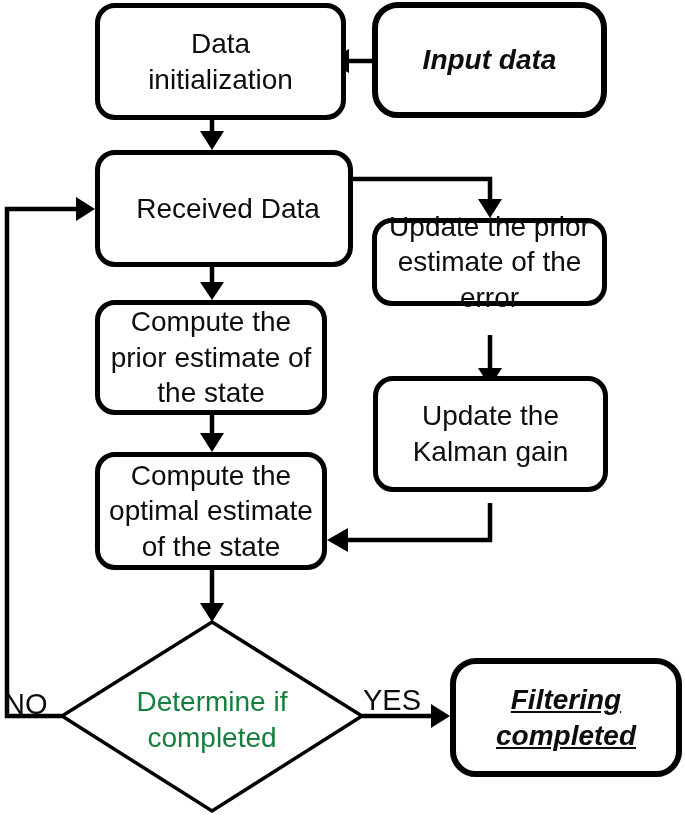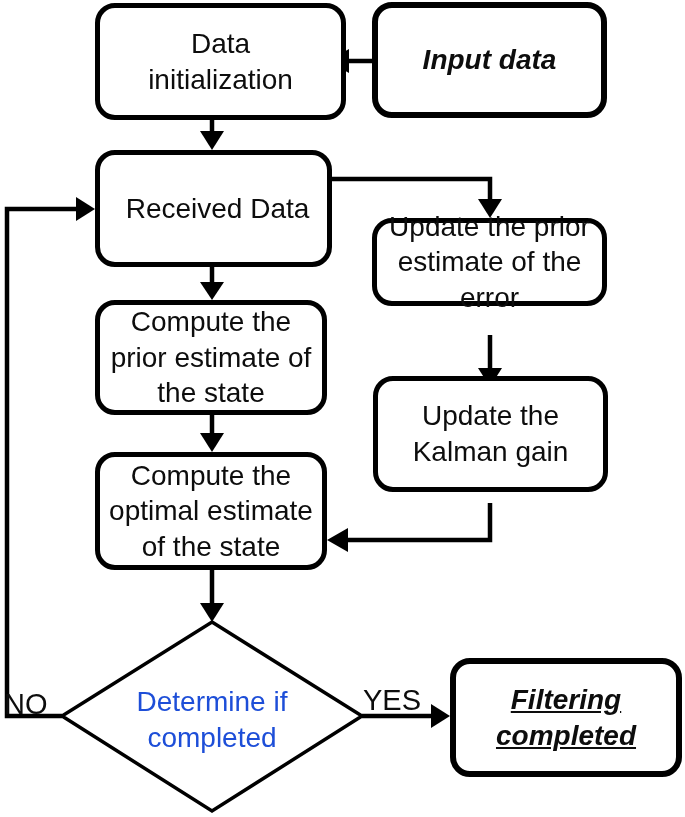--- a/index.html
+++ b/index.html
@@ -35,28 +35,29 @@
     color: #0d0d0d;
     font-size: 28px;
     line-height: 1.27;
     white-space: pre-line;
     padding: 2px 4px;
   }
   .node.emph {
     font-weight: bold;
     font-style: italic;
     border-width: 6px;
+    border-radius: 26px;
   }
   .diamond-label {
     position: absolute;
     display: flex;
     align-items: center;
     justify-content: center;
     text-align: center;
-    color: #1d4ed8;
+    color: #15803d;
     font-size: 28px;
     line-height: 1.3;
     white-space: pre-line;
   }
   .branch-label {
     position: absolute;
     color: #0d0d0d;
     font-size: 29px;
     line-height: 1;
   }
@@ -107,21 +108,21 @@
     <polygon class="fillhead" points="450,716 431,704 431,728"></polygon>
 
     <polygon points="212,622 362,716 212,811 62,716" fill="#ffffff" stroke="#000000" stroke-width="3.5"></polygon>
   </svg>
 
   <div class="node" style="left:95px; top:3px; width:251px; height:117px;">Data
 initialization</div>
 
   <div class="node emph" style="left:372px; top:2px; width:235px; height:116px;">Input data</div>
 
-  <div class="node" style="left:95px; top:150px; width:237px; height:117px;padding-left:12px;">Received Data</div>
+  <div class="node" style="left:95px; top:150px; width:258px; height:117px;padding-left:12px;">Received Data</div>
 
   <div class="node" style="left:372px; top:218px; width:235px; height:88px;">Update the prior
 estimate of the
 error</div>
 
   <div class="node" style="left:95px; top:300px; width:232px; height:115px;">Compute the
 prior estimate of
 the state</div>
 
   <div class="node" style="left:373px; top:376px; width:235px; height:116px;">Update the

